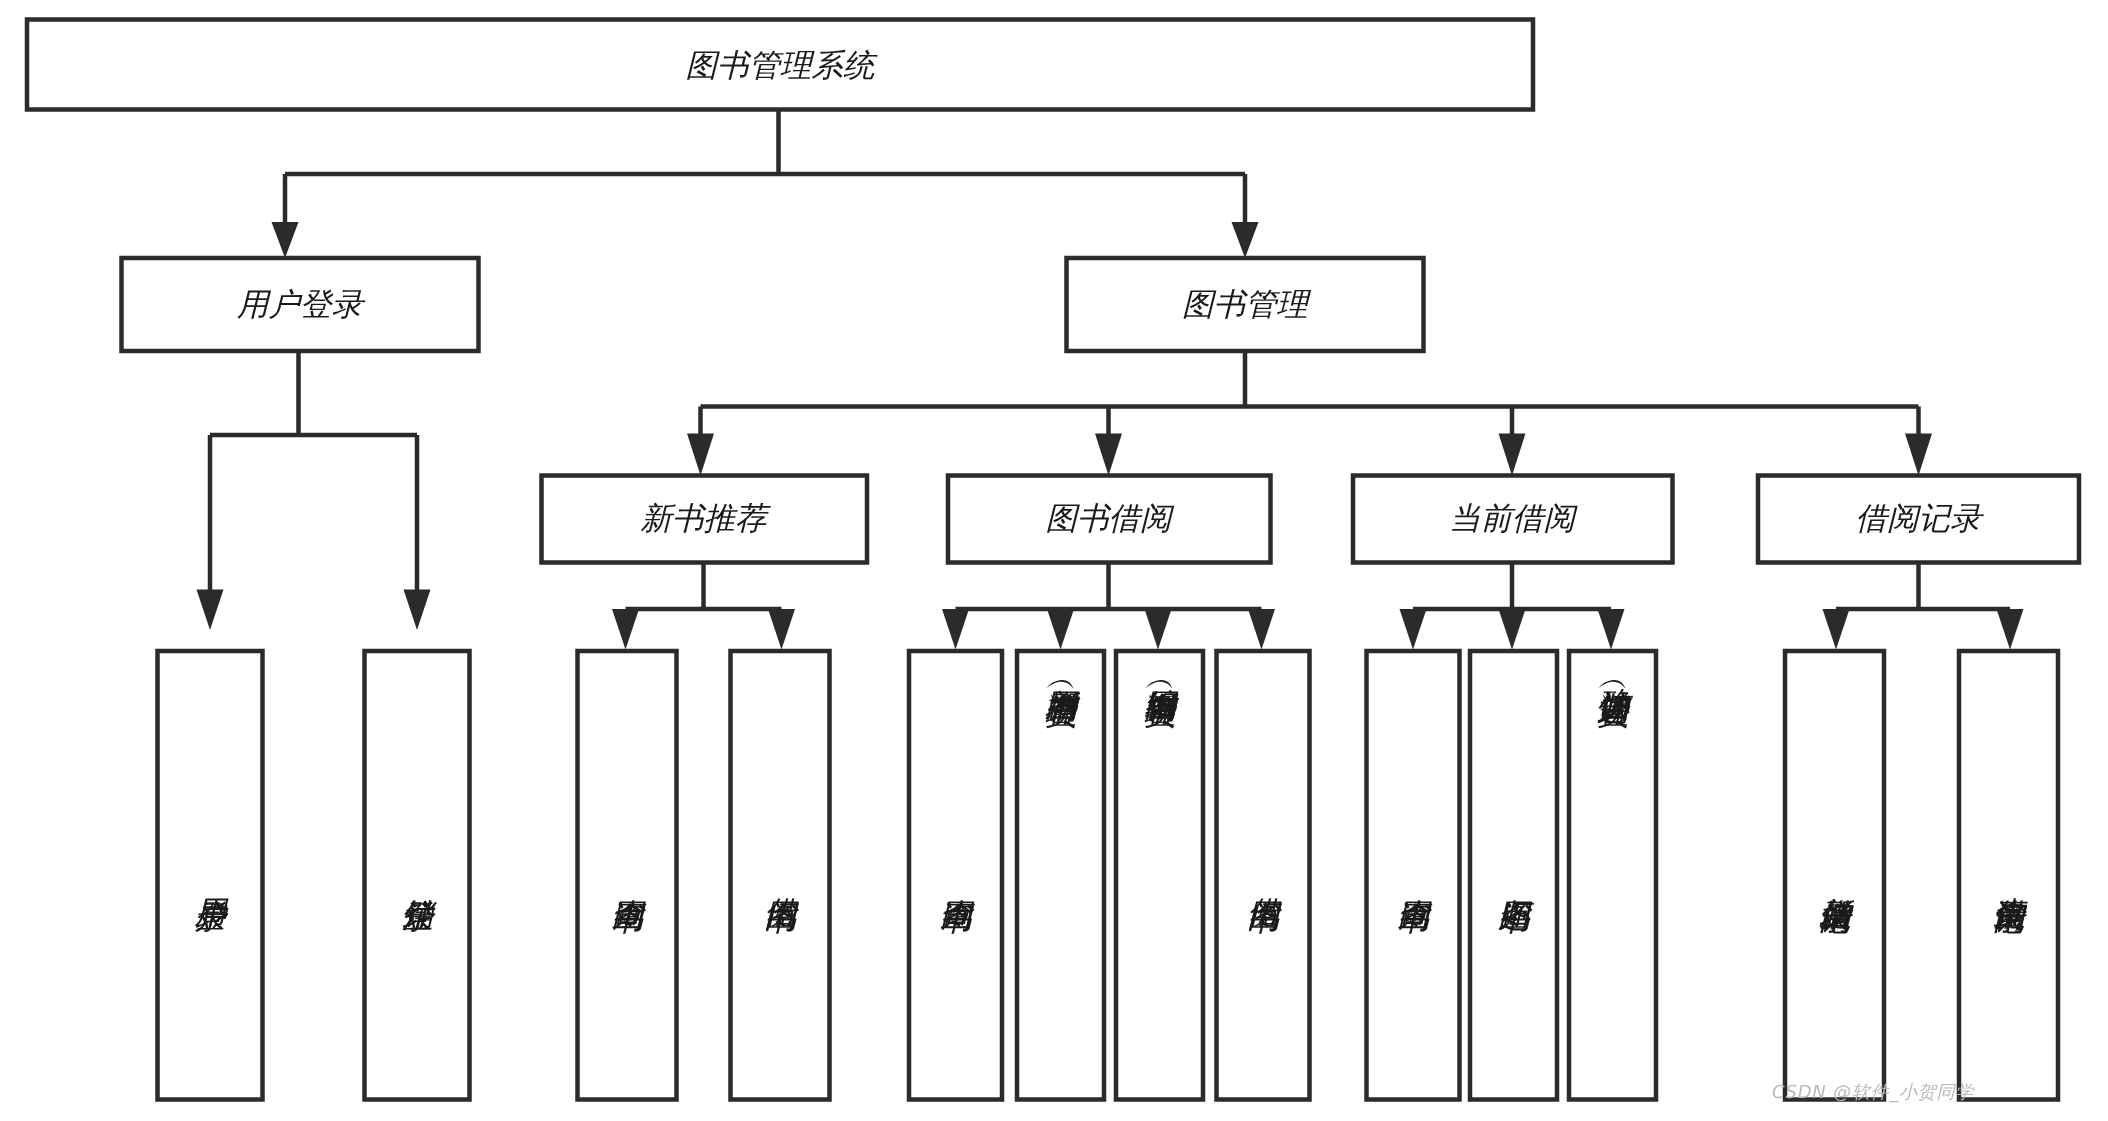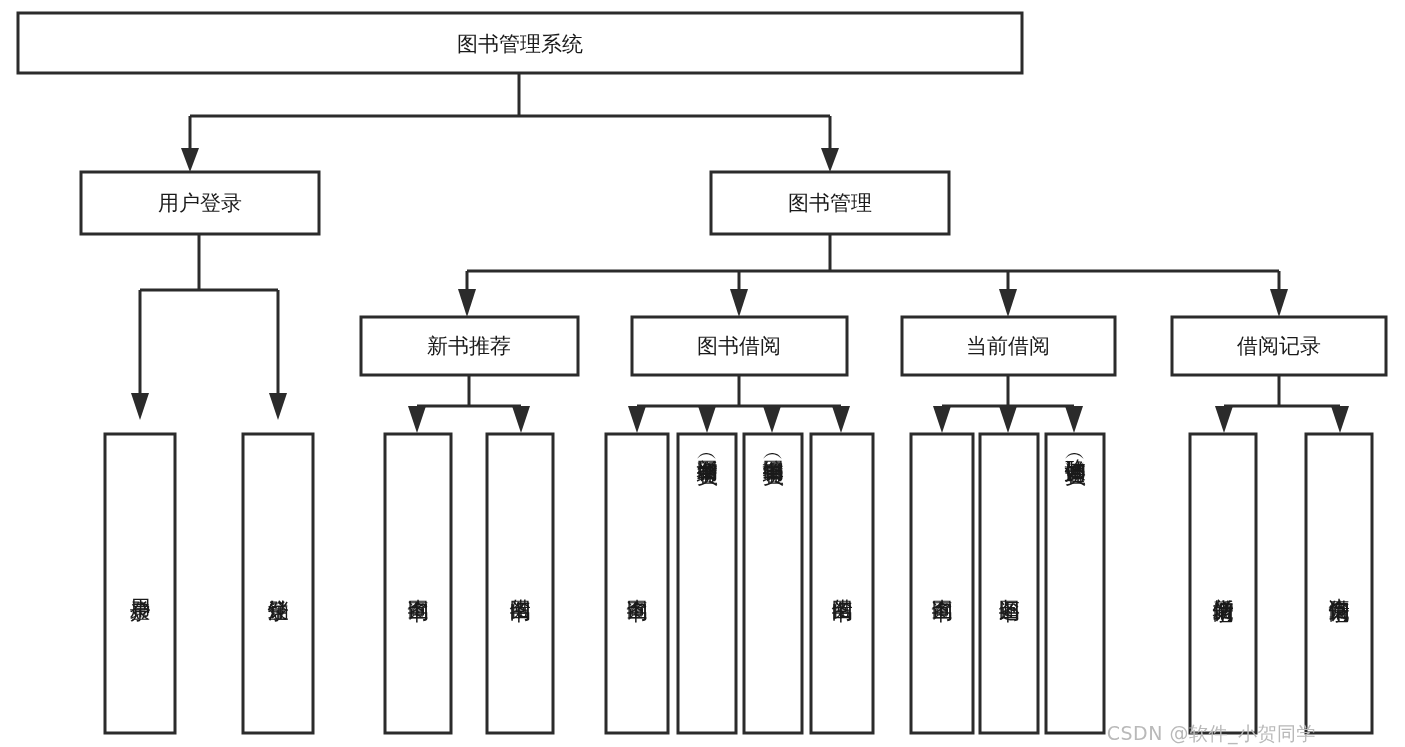--- a/index.html
+++ b/index.html
@@ -11,20 +11,21 @@
     width: 1405px;
     height: 747px;
     font-family: "DejaVu Sans", "Liberation Sans", sans-serif;
     overflow: hidden;
     position: relative;
   }
   #diagram-root {
     position: relative;
     width: 1326px;
     height: 747px;
+    font-style: italic;
   }
   svg.flow {
     position: absolute;
     top: 0;
     left: 0;
     width: 1405px;
     height: 747px;
     display: block;
   }
   .node-rect {
@@ -62,23 +63,23 @@
     font-size: 21px;
     line-height: 1.06;
     color: #1a1a1a;
     letter-spacing: 1px;
     text-align: center;
     white-space: nowrap;
   }
   .watermark {
     position: absolute;
     right: 10px;
-    bottom: 0;
-    font-family: "DejaVu Sans", "Liberation Sans", sans-serif;
-    font-size: 19px;
+    bottom: 10px;
+    font-family: "DejaVu Sans", "Liberation Sans", sans-serif;
+    font-size: 12px;
     color: #b9b9b9;
     letter-spacing: 0.5px;
     white-space: nowrap;
   }
 </style>
 </head>
 <body>
 
 <div id="diagram-root">
 

